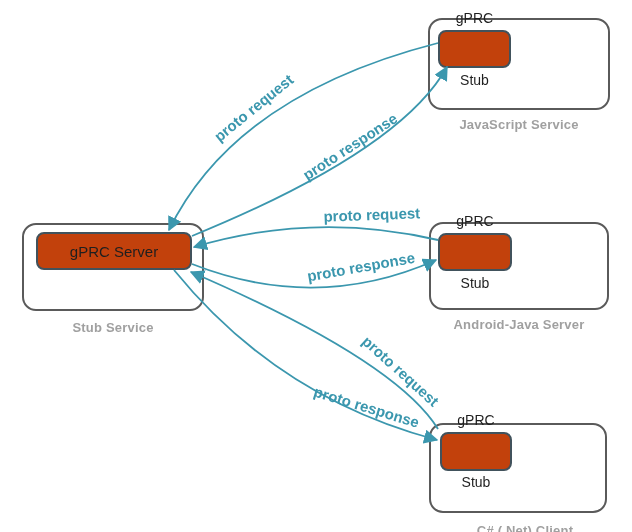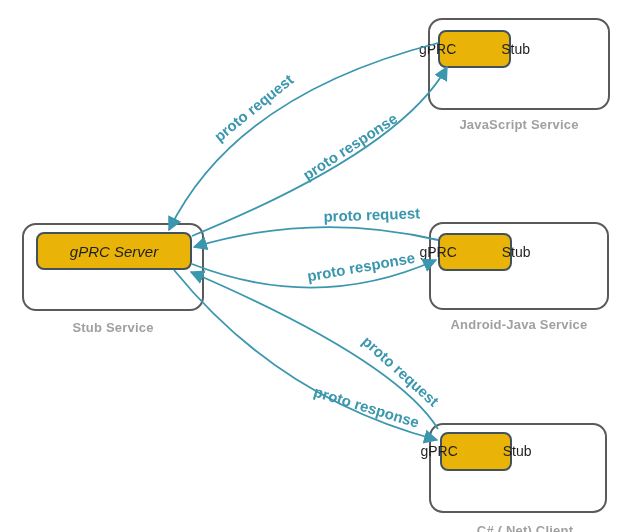--- a/index.html
+++ b/index.html
@@ -22,26 +22,26 @@
     font-size:13px;
     font-weight:600;
     color:#a0a0a0;
     text-align:center;
     letter-spacing:0.2px;
     white-space:nowrap;
     margin-top:40px;
   }
   .inner-box{
     position:absolute;
-    background:#eab308;
+    background:#c2410c;
     border:2px solid #41525c;
     border-radius:8px;
     box-sizing:border-box;
     display:flex;
-    flex-direction:row;
+    flex-direction:column;
     align-items:center;
     justify-content:center;
     color:#1f1f1f;
     text-align:center;
     gap:45px;
   }
   .server-box{ font-size:15px; }
   .stub-box{ font-size:14px; line-height:17px; }
   svg.overlay{
     position:absolute;
@@ -59,38 +59,38 @@
     font-weight:600;
     fill:#3b97ae;
   }
 </style>
 </head>
 <body>
 
 <div class="canvas">
 
   <div class="node" style="left:22px;top:223px;width:182px;height:88px;"></div>
-  <div class="inner-box server-box" style="left:36px;top:232px;width:156px;height:38px;font-style:italic;">
+  <div class="inner-box server-box" style="left:36px;top:232px;width:156px;height:38px;">
     <span>gPRC Server</span>
   </div>
   <div class="node-label" style="left:22px;top:280px;width:182px;">Stub Service</div>
 
   <div class="node" style="left:428px;top:18px;width:182px;height:92px;"></div>
   <div class="inner-box stub-box" style="left:438px;top:30px;width:73px;height:38px;">
     <span>gPRC</span>
     <span>Stub</span>
   </div>
   <div class="node-label" style="left:428px;top:77px;width:182px;">JavaScript Service</div>
 
   <div class="node" style="left:429px;top:222px;width:180px;height:88px;"></div>
   <div class="inner-box stub-box" style="left:438px;top:233px;width:74px;height:38px;">
     <span>gPRC</span>
     <span>Stub</span>
   </div>
-  <div class="node-label" style="left:429px;top:277px;width:180px;">Android-Java Service</div>
+  <div class="node-label" style="left:429px;top:277px;width:180px;">Android-Java Server</div>
 
   <div class="node" style="left:429px;top:423px;width:178px;height:90px;"></div>
   <div class="inner-box stub-box" style="left:440px;top:432px;width:72px;height:39px;">
     <span>gPRC</span>
     <span>Stub</span>
   </div>
   <div class="node-label" style="left:429px;top:483px;width:192px;">C# (.Net) Client</div>
 
   <svg class="overlay" width="632" height="532" viewBox="0 0 632 532">
     <defs>

